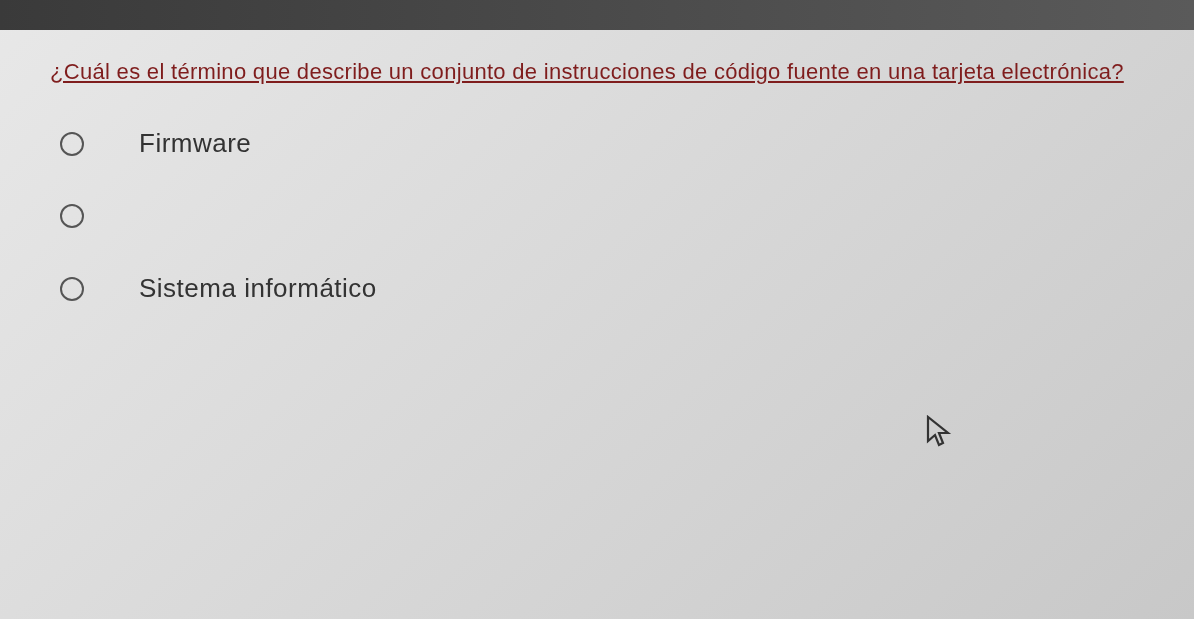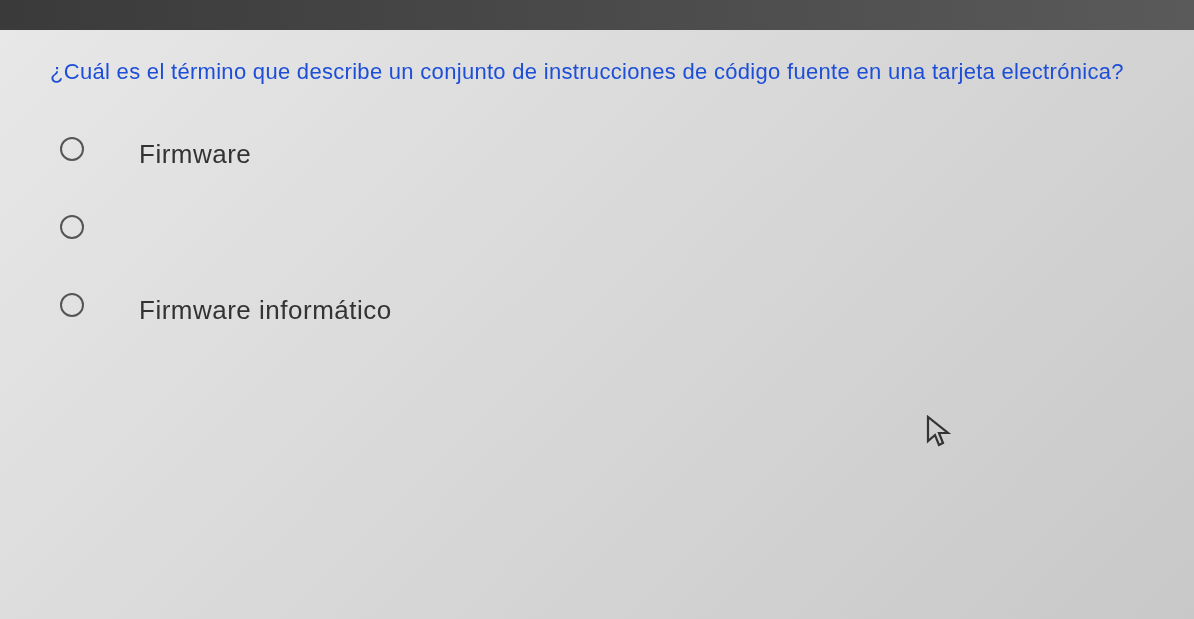--- a/index.html
+++ b/index.html
@@ -18,25 +18,26 @@
     .top-bar {
       height: 30px;
       background: linear-gradient(90deg, #3a3a3a 0%, #5a5a5a 100%);
       width: 100%;
     }
     .content {
       padding: 25px 50px 35px 50px;
     }
     .question-text {
       font-size: 22px;
-      color: #1d4ed8;
+      color: #7f1d1d;
       margin-bottom: 40px;
       line-height: 1.5;
       font-weight: 400;
       letter-spacing: 0.3px;
+      text-decoration: underline;
     }
     .option-row {
       display: flex;
       align-items: center;
       margin-bottom: 45px;
       cursor: pointer;
       padding-left: 10px;
     }
     .radio-circle {
       width: 24px;
@@ -45,21 +46,20 @@
       border-radius: 50%;
       margin-right: 55px;
       flex-shrink: 0;
       background: transparent;
     }
     .option-label {
       font-size: 26px;
       color: #333;
       font-weight: 400;
       letter-spacing: 0.5px;
-      margin-top: 11px;
     }
     .cursor-pointer {
       position: absolute;
       bottom: 170px;
       right: 240px;
       pointer-events: none;
     }
   </style>
 </head>
 <body>
@@ -73,19 +73,19 @@
     <div class="radio-circle"></div>
     <div class="option-label">Firmware</div>
   </div>
 
   <div class="option-row">
     <div class="radio-circle"></div>
   </div>
 
   <div class="option-row">
     <div class="radio-circle"></div>
-    <div class="option-label">Firmware informático</div>
+    <div class="option-label">Sistema informático</div>
   </div>
 </div>
 
 <svg class="cursor-pointer" width="28" height="34" viewBox="0 0 28 34">
   <path d="M 2 2 L 2 26 L 9 20 L 13 30 L 17 28 L 13 18 L 22 18 Z" fill="none" stroke="#333" stroke-width="2.2"></path>
 </svg>
 
 </body></html>

